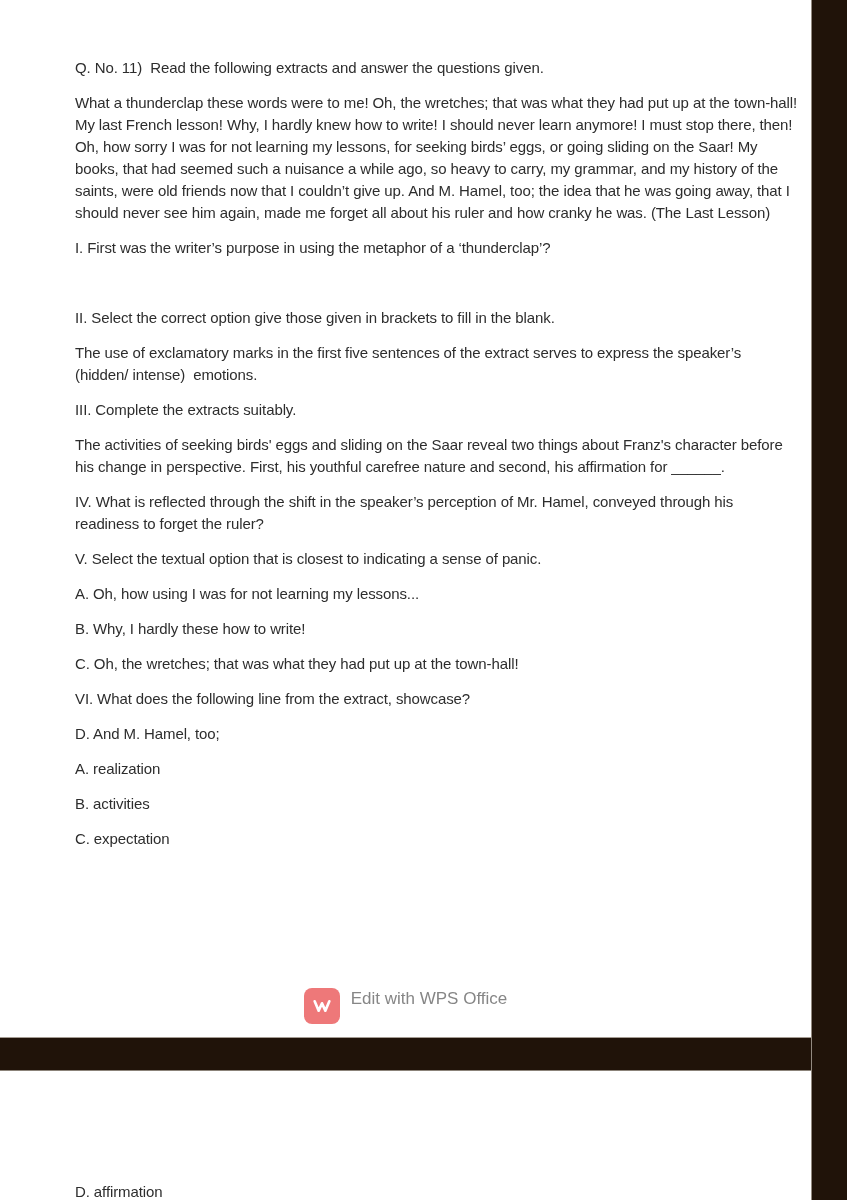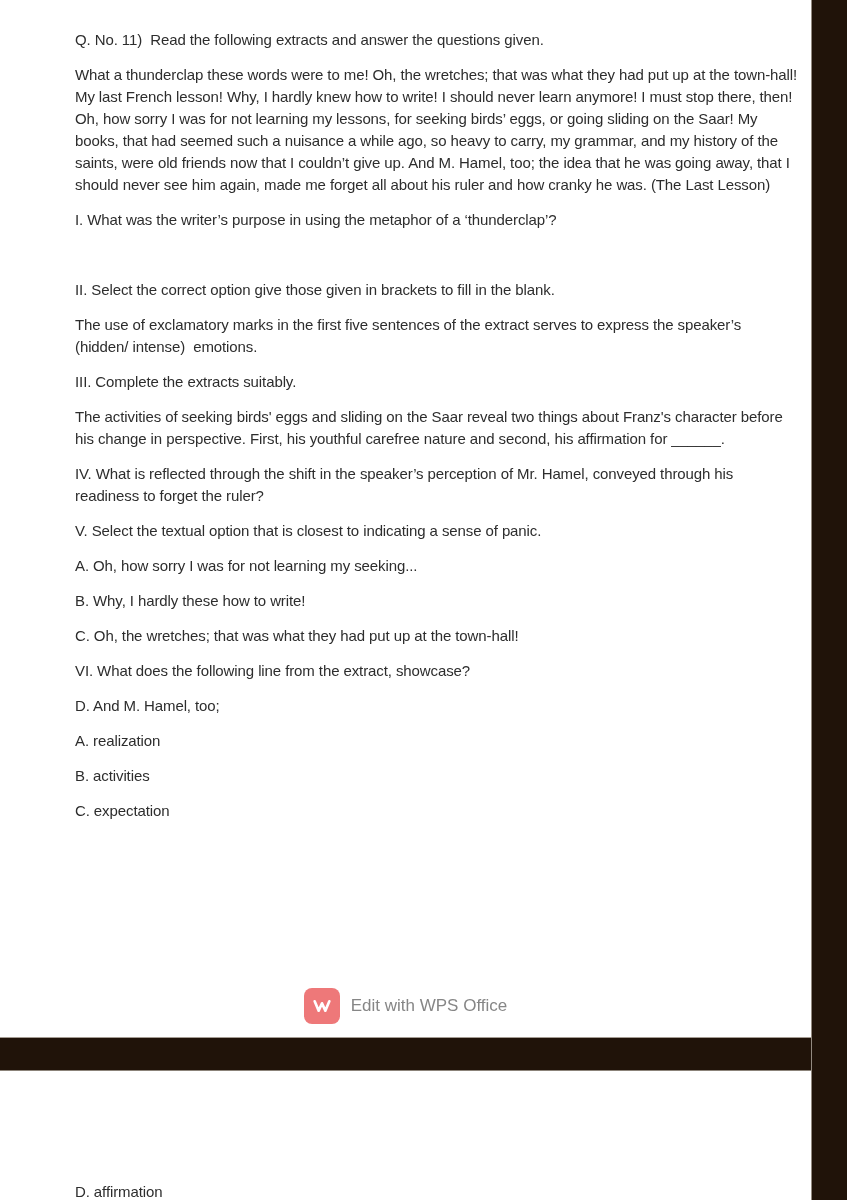--- a/index.html
+++ b/index.html
@@ -37,42 +37,41 @@
     background: #201309;
     border-top: 1px solid #a59c93;
     border-bottom: 1px solid #8b8379;
   }
   
   .content {
     position: absolute;
     top: 0;
     left: 0;
     width: 836px;
-    padding: 29px 36px 0 75px;
+    padding: 57px 36px 0 75px;
   }
   .para {
     margin: 0 0 13px 0;
     font-size: 15px;
     line-height: 22px;
     color: #2d2d2d;
     white-space: pre-wrap;
     letter-spacing: -0.1px;
   }
   .answer-gap {
     height: 35px;
   }
   
   .wps-footer {
     position: absolute;
     top: 988px;
     left: 0;
     width: 811px;
     display: flex;
     justify-content: center;
-    align-items: center;
     gap: 11px;
     cursor: pointer;
   }
   .wps-logo {
     width: 36px;
     height: 36px;
     border-radius: 8px;
     background: #ee7879;
     display: flex;
     align-items: center;
@@ -98,29 +97,29 @@
   }
 </style>
 </head>
 <body>
 
 <div class="stage">
 
   <div class="content">
     <p class="para">Q. No. 11)  Read the following extracts and answer the questions given.</p>
     <p class="para">What a thunderclap these words were to me! Oh, the wretches; that was what they had put up at the town-hall! My last French lesson! Why, I hardly knew how to write! I should never learn anymore! I must stop there, then! Oh, how sorry I was for not learning my lessons, for seeking birds’ eggs, or going sliding on the Saar! My books, that had seemed such a nuisance a while ago, so heavy to carry, my grammar, and my history of the saints, were old friends now that I couldn’t give up. And M. Hamel, too; the idea that he was going away, that I should never see him again, made me forget all about his ruler and how cranky he was. (The Last Lesson)</p>
-    <p class="para">I. What was the writer’s purpose in using the metaphor of a ‘thunderclap’?</p>
+    <p class="para">I. First was the writer’s purpose in using the metaphor of a ‘thunderclap’?</p>
     <div class="answer-gap"></div>
     <p class="para">II. Select the correct option give those given in brackets to fill in the blank.</p>
     <p class="para">The use of exclamatory marks in the first five sentences of the extract serves to express the speaker’s  (hidden/ intense)  emotions.</p>
     <p class="para">III. Complete the extracts suitably.</p>
     <p class="para">The activities of seeking birds' eggs and sliding on the Saar reveal two things about Franz's character before his change in perspective. First, his youthful carefree nature and second, his affirmation for ______.</p>
     <p class="para">IV. What is reflected through the shift in the speaker’s perception of Mr. Hamel, conveyed through his readiness to forget the ruler?</p>
     <p class="para">V. Select the textual option that is closest to indicating a sense of panic.</p>
-    <p class="para">A. Oh, how sorry I was for not learning my seeking...</p>
+    <p class="para">A. Oh, how using I was for not learning my lessons...</p>
     <p class="para">B. Why, I hardly these how to write!</p>
     <p class="para">C. Oh, the wretches; that was what they had put up at the town-hall!</p>
     <p class="para">VI. What does the following line from the extract, showcase?</p>
     <p class="para">D. And M. Hamel, too;</p>
     <p class="para">A. realization</p>
     <p class="para">B. activities</p>
     <p class="para">C. expectation</p>
   </div>
 
   <div class="wps-footer">

